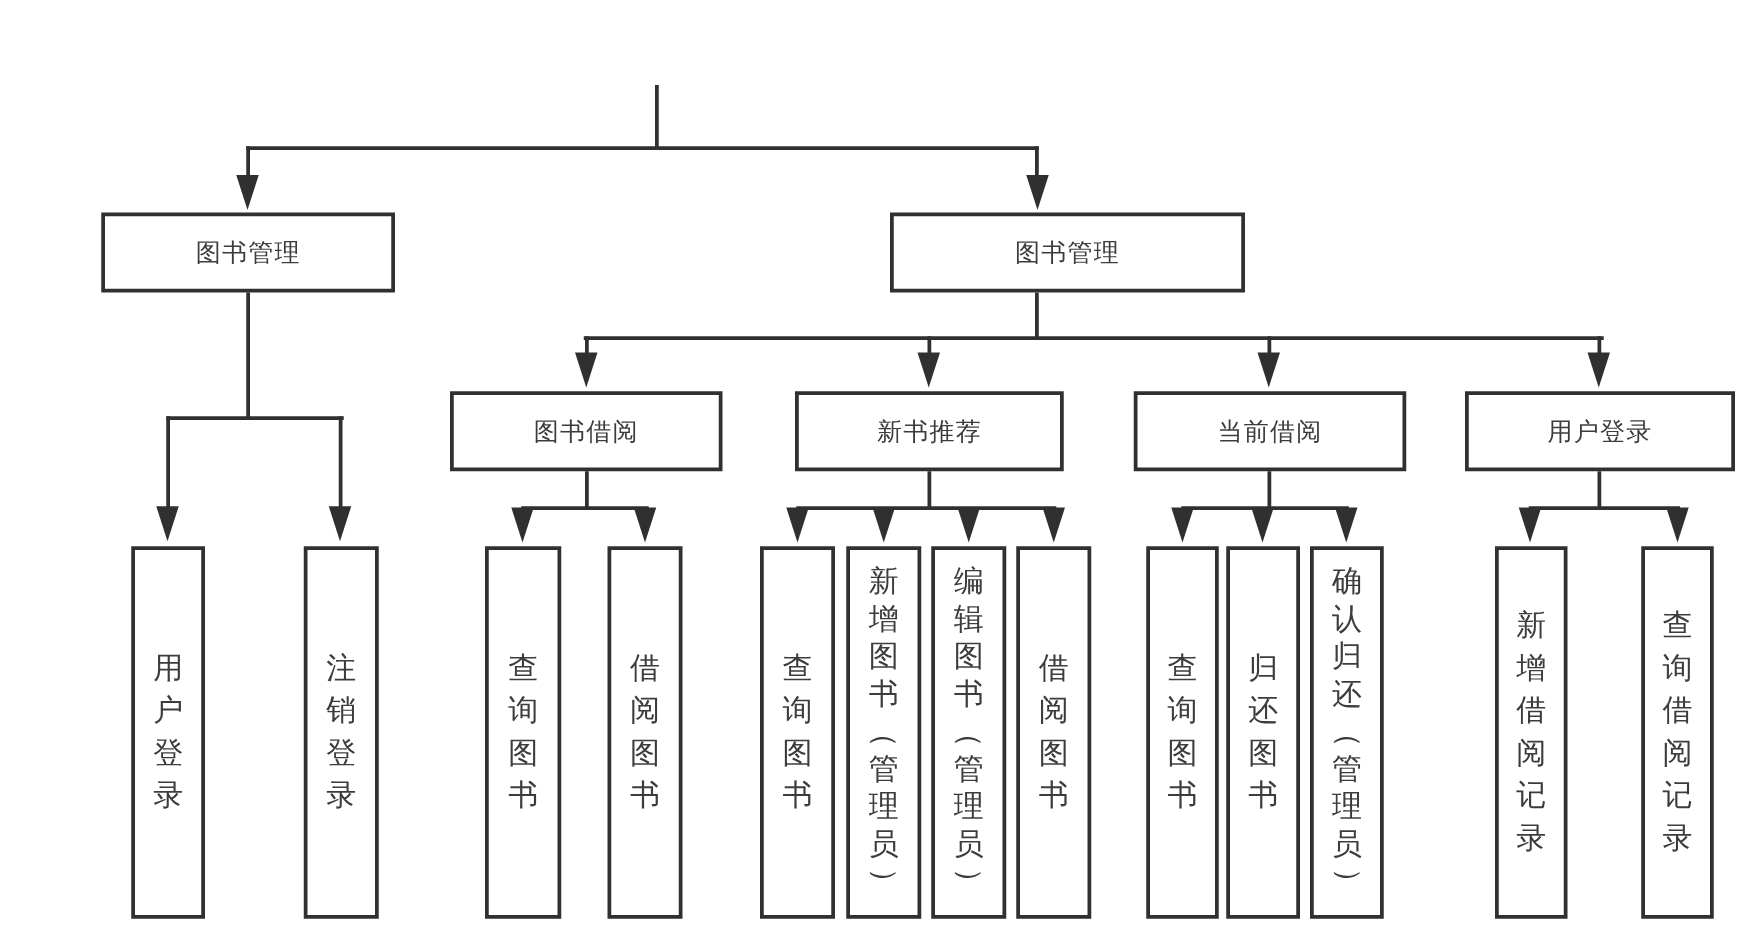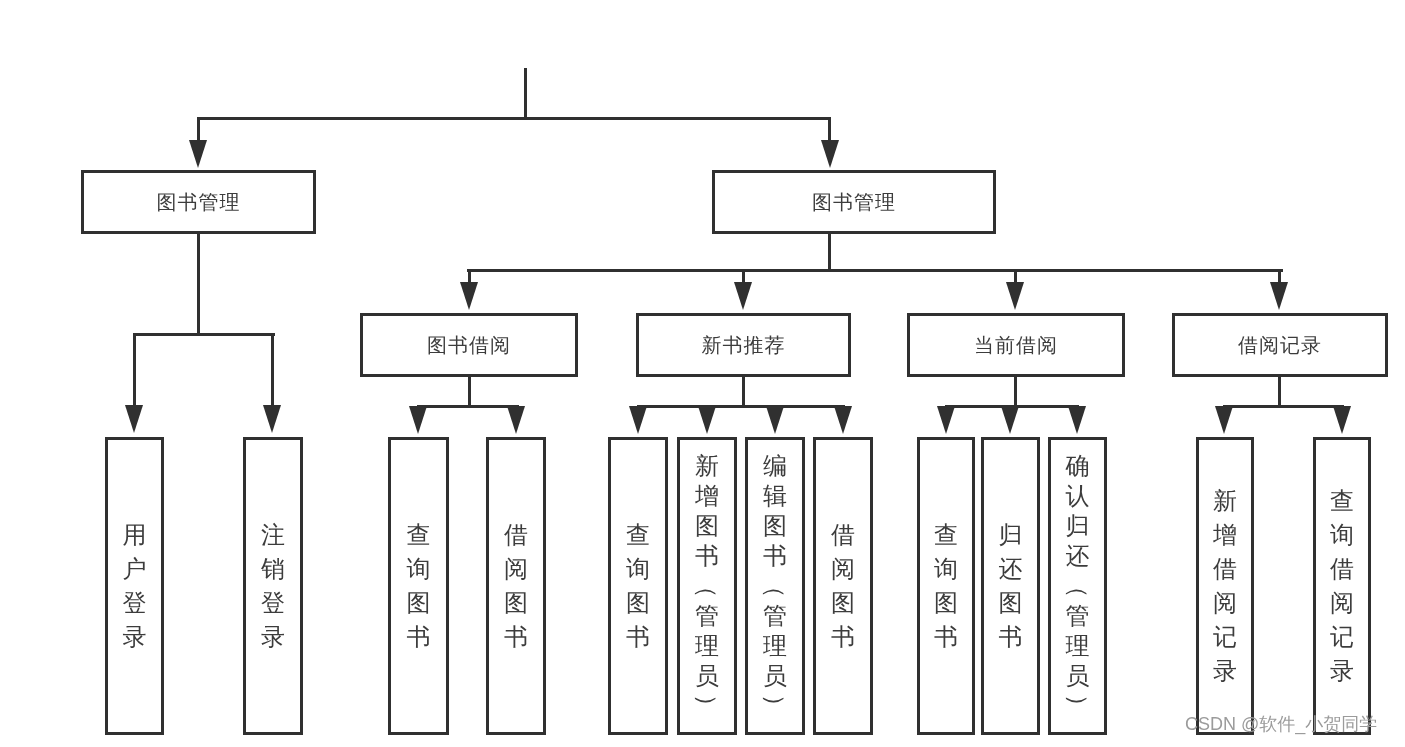--- a/index.html
+++ b/index.html
@@ -85,21 +85,21 @@
   <div class="hnode" style="left:360px;top:313px;width:218px;height:64px">
     <span>图书借阅</span>
   </div>
   <div class="hnode" style="left:636px;top:313px;width:215px;height:64px">
     <span>新书推荐</span>
   </div>
   <div class="hnode" style="left:907px;top:313px;width:218px;height:64px">
     <span>当前借阅</span>
   </div>
   <div class="hnode" style="left:1172px;top:313px;width:216px;height:64px">
-    <span>借阅记录</span>
+    <span>用户登录</span>
   </div>
 
   <div class="line" style="left:468px;top:377px;width:3px;height:30px"></div>
   <div class="line" style="left:417px;top:405px;width:102px;height:3px"></div>
   <div class="arr" style="left:409px;top:406px"></div>
   <div class="arr" style="left:507px;top:406px"></div>
 
   <div class="line" style="left:742px;top:377px;width:3px;height:30px"></div>
   <div class="line" style="left:637px;top:405px;width:208px;height:3px"></div>
   <div class="arr" style="left:629px;top:406px"></div>
@@ -239,15 +239,14 @@
     <div class="vtext short">
         <span>查</span>
         <span>询</span>
         <span>借</span>
         <span>阅</span>
         <span>记</span>
         <span>录</span>
       </div>
   </div>
 
-  <div class="watermark">CSDN @软件_小贺同学</div>
 
 </div>
 
 </body></html>

